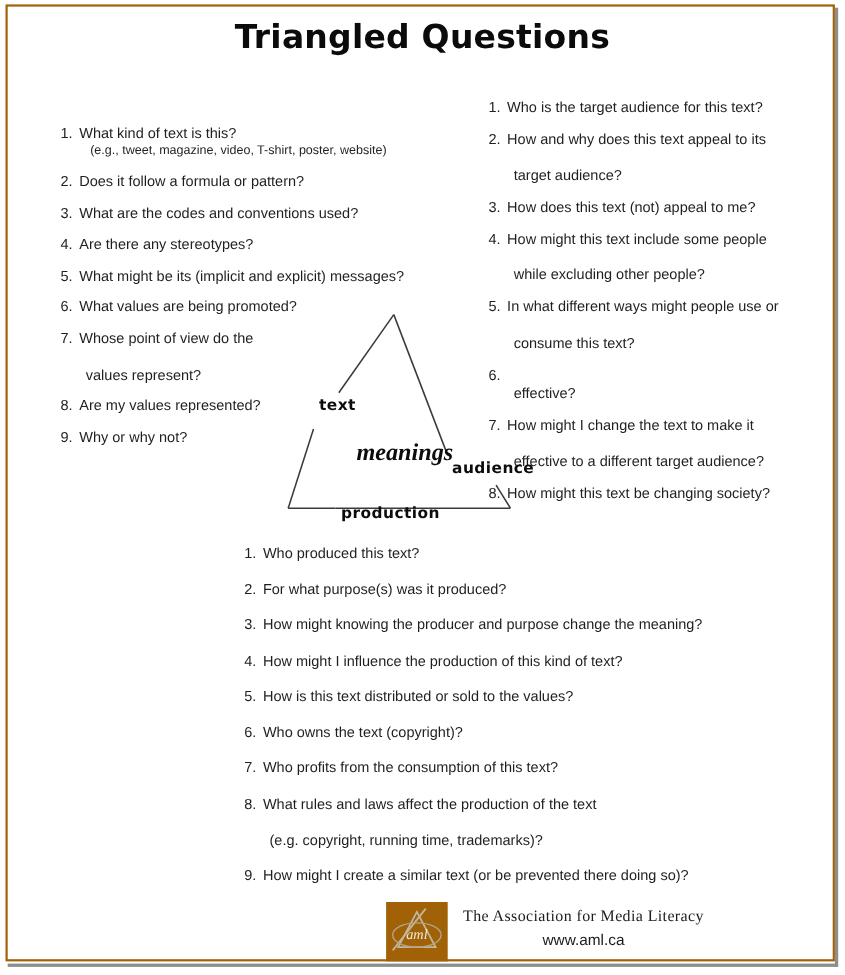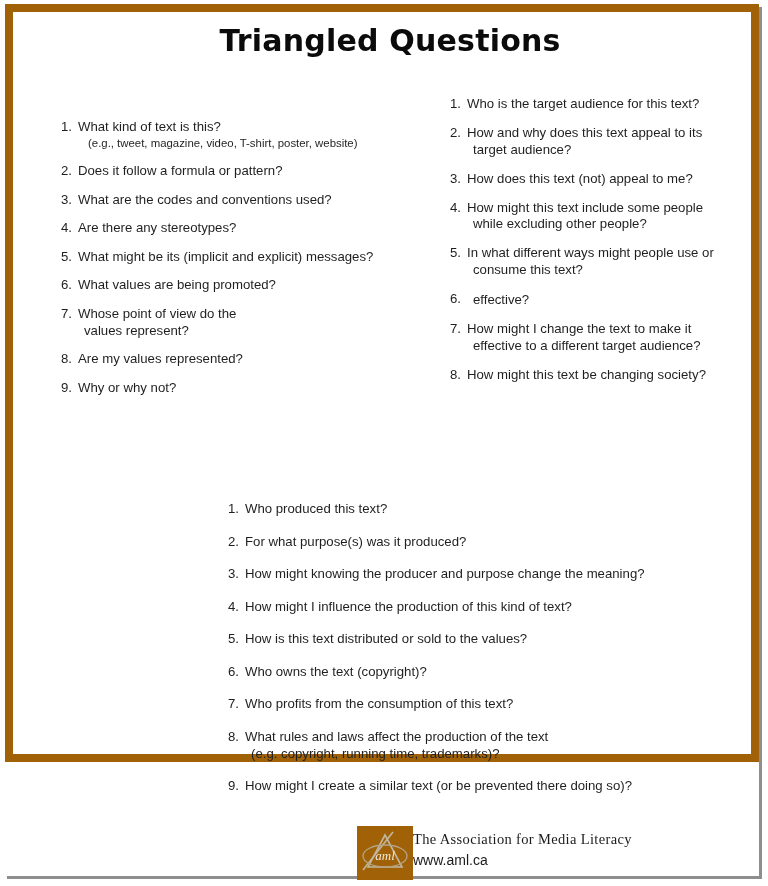--- a/index.html
+++ b/index.html
@@ -42,22 +42,22 @@
     color: #111;
     letter-spacing: 1.5px;
     white-space: nowrap;
   }
 
   #doc-border {
     position: absolute;
     left: 5px;
     top: 4px;
     width: 754px;
-    height: 758px;
-    border: 8px solid #a16207;
+    height: 870px;
+    border: 2px solid #a16207;
     background: #ffffff;
     box-sizing: border-box;
   }
   #doc-shadow {
     position: absolute;
     left: 7px;
     top: 876px;
     width: 754px;
     height: 3px;
     background: #8e8e8e;
@@ -108,21 +108,21 @@
   }
   .qsub {
     display: block;
     margin-left: 10px;
     font-size: 11.4px;
     margin-top: 2px;
   }
   .qsub-a {
     display: block;
     margin-left: 6px;
-    margin-top: 1px;
+    margin-top: 17px;
   }
 
   #list-text {
     left: 48px;
     top: 107px;
     width: 345px;
   }
   #list-text .qitem { margin-bottom: 13px; }
 
   #list-audience {
@@ -187,22 +187,23 @@
   #aml-logo {
     position: relative;
     width: 56px;
     height: 54px;
     background: #a16207;
     flex: 0 0 auto;
     overflow: hidden;
   }
   #aml-logo svg { position: absolute; left: 0; top: 0; }
   #footer-text {
-    margin-left: 0;
+    margin-left: 14px;
     padding-top: 5px;
+    text-align: center;
   }
   #org-name {
     font-family: "Liberation Serif", serif;
     font-size: 14.5px;
     color: #1b1b1b;
     letter-spacing: 0.35px;
     white-space: nowrap;
   }
   #org-url {
     font-family: Liberation Sans, sans-serif;
@@ -315,20 +316,40 @@
           <span>How might I change the text to make it</span>
           <span class="qsub-a">effective to a different target audience?</span>
         </span>
       </div>
       <div class="qitem">
         <span class="qnum">8.</span>
         <span class="qtext">How might this text be changing society?</span>
       </div>
     </div>
 
+    <div id="triangle-wrap">
+      <svg width="250" height="210" viewBox="0 0 250 210">
+
+        <line x1="115" y1="12" x2="65" y2="83" stroke="#3a3a3a" stroke-width="1.4"></line>
+
+        <line x1="42" y1="116" x2="19" y2="188" stroke="#3a3a3a" stroke-width="1.4"></line>
+
+        <line x1="115" y1="12" x2="164" y2="140" stroke="#3a3a3a" stroke-width="1.4"></line>
+
+        <line x1="208" y1="167" x2="221" y2="188" stroke="#3a3a3a" stroke-width="1.4"></line>
+
+        <line x1="19" y1="188" x2="62" y2="188" stroke="#3a3a3a" stroke-width="1.4"></line>
+
+        <line x1="62" y1="188" x2="221" y2="188" stroke="#3a3a3a" stroke-width="1.4"></line>
+      </svg>
+      <div class="tri-label" id="label-text">text</div>
+      <div class="tri-label" id="label-audience">audience</div>
+      <div class="tri-label" id="label-production">production</div>
+      <div id="label-meanings">meanings</div>
+    </div>
 
     <div class="qlist" id="list-production">
       <div class="qitem">
         <span class="qnum">1.</span>
         <span class="qtext">Who produced this text?</span>
       </div>
       <div class="qitem">
         <span class="qnum">2.</span>
         <span class="qtext">For what purpose(s) was it produced?</span>
       </div>

